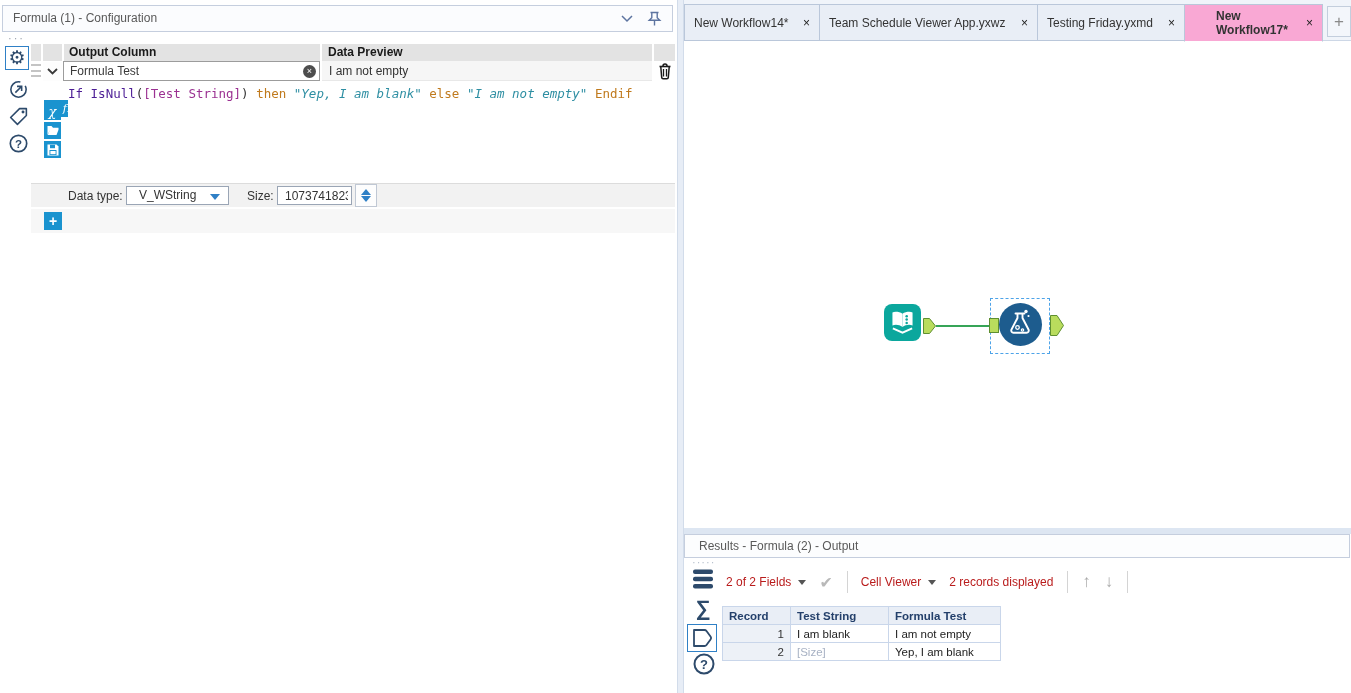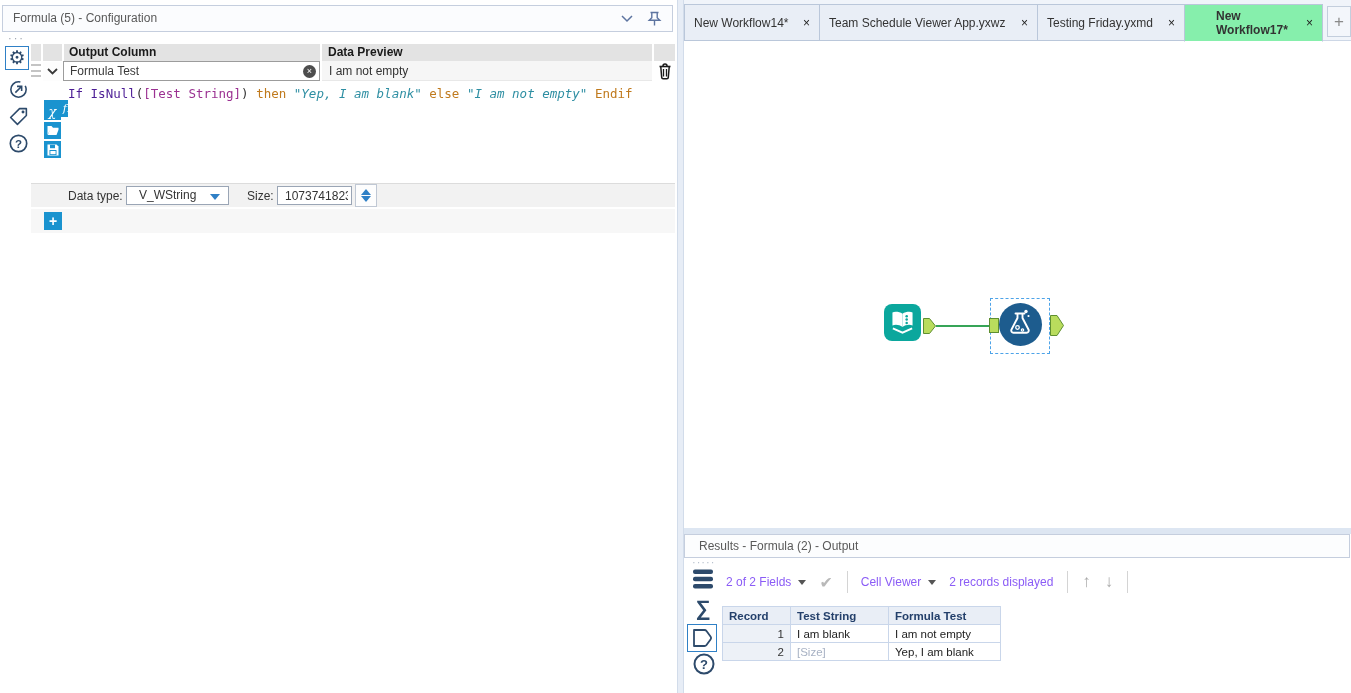--- a/index.html
+++ b/index.html
@@ -50,21 +50,21 @@
   .spinner .dn { position:absolute; left:5px; bottom:4px; width:0; height:0; border-left:5px solid transparent; border-right:5px solid transparent; border-top:6px solid #2f80c6; }
   .plus-band { left:31px; top:209px; width:644px; height:24px; background:#f7f7f7; }
   .plus-btn { position:absolute; left:13px; top:3px; width:18px; height:18px; background:#1a93cf; color:#fff; font-size:14px; font-weight:bold; }
 
   .v-divider { left:677px; top:0; width:7px; height:693px; background:#e7edf6; border-left:1px solid #d2dcea; border-right:1px solid #d2dcea; }
 
   
   .tabbar { left:684px; top:0; width:667px; height:41px; background:#f0f4fa; border-bottom:1px solid #cdd7e6; }
   .tab { position:absolute; top:4px; height:37px; background:#e9eef6; border:1px solid #bac7da; display:flex; align-items:center;
          justify-content:space-between; padding:0 9px; cursor:pointer; color:#333; }
-  .tab.active { background:#86efac; font-weight:bold; border-bottom:1px solid #fff; z-index:2; height:38px;padding-left:31px; }
+  .tab.active { background:#f9a8d4; font-weight:bold; border-bottom:1px solid #fff; z-index:2; height:38px;padding-left:31px; }
   .tab .x { margin-left:10px; font-size:12px; color:#222; cursor:pointer; font-weight:normal; }
   .newtab-btn { position:absolute; left:643px; top:6px; width:24px; height:31px; background:#f3f6fb; border:1px solid #c3cedd;
                 font-size:17px; color:#8a8a8a; }
 
   
   .canvas { left:684px; top:41px; width:667px; height:487px; background:#fff; }
   .tool-textinput { left:884px; top:304px; width:37px; height:37px; border-radius:8px; background:#0ba79d; cursor:pointer; }
   .conn-line { left:936px; top:325px; width:55px; height:2px; background:#36a457; }
   .sel-box { left:990px; top:298px; width:60px; height:56px; border:1px dashed #4da3e8; }
   .tool-formula { left:999px; top:303px; width:43px; height:43px; border-radius:50%; background:#1d5c8e; cursor:pointer; }
@@ -72,41 +72,41 @@
   .annotation { left:994px; top:352px; width:103px; height:100px; background:#fff; border:1px solid #8a8a8a; padding:2px 4px;
                 font-size:11px; font-weight:bold; color:#6e6e6e; line-height:15.5px; white-space:pre; letter-spacing:-0.3px; overflow:hidden; }
 
   
   .splitter { left:684px; top:528px; width:667px; height:6px; background:#dde6f2; }
   .res-header { left:684px; top:534px; width:666px; height:24px; background:#fcfdfe; border:1px solid #c5cede; line-height:22px; padding-left:14px; color:#595959; }
   .res-dots { left:692px; top:556px; color:#b5bfcc; font-size:11px; letter-spacing:1px; }
   .res-strip-ic { left:692px; }
   .res-anchor-btn { left:687px; top:624px; width:30px; height:28px; border:1px solid #2f80c6; background:#fff; }
   .res-toolbar { left:726px; top:570px; height:24px; display:flex; align-items:center; }
-  .res-toolbar .lbl { color:#8b5cf6; }
+  .res-toolbar .lbl { color:#b91c1c; }
   .tb-caret { width:0; height:0; border-left:4px solid transparent; border-right:4px solid transparent; border-top:5px solid #555; margin-left:7px; }
   .tb-sep { width:1px; height:22px; background:#d4d4d4; margin-left:14px; }
   .tb-check { color:#b9b9b9; font-size:16px; margin-left:13px; }
   .tb-arrow { color:#a9a9a9; font-size:17px; margin-left:14px; cursor:pointer; }
 
   .res-table { left:722px; top:606px; border-collapse:collapse; font-size:11.5px; }
   .res-table th, .res-table td { border:1px solid #c9d6ea; height:18px; padding:0 6px; }
   .res-table th { background:#e9eef6; color:#24406b; font-weight:bold; text-align:left; }
   .res-table td.rec { background:#edf1f7; text-align:right; color:#333; }
   .res-table td { background:#fff; color:#222; }
   .res-table td.null { color:#a8b2c4; }
   .col-record { width:68px; } .col-test { width:98px; } .col-formula { width:112px; }
 </style>
 </head>
 <body>
 
 <div id="app">
 
   <div class="abs cfg-titlebar">
-    <span>Formula (5) - Configuration</span>
+    <span>Formula (1) - Configuration</span>
     <span class="cfg-title-icons">
       <svg width="12" height="8" viewBox="0 0 12 8" style="cursor:pointer">
         <path d="M1 1 L6 6 L11 1" fill="none" stroke="#5d74a0" stroke-width="1.5"></path>
         </svg>
       <svg width="15" height="16" viewBox="0 0 15 16" style="cursor:pointer">
         <path d="M3.5 1.5 h8 M4.8 1.5 v5.2 l-2.6 2.6 h10.6 l-2.6 -2.6 V1.5 M7.5 9.3 V14.5" fill="none" stroke="#5d74a0" stroke-width="1.4"></path>
         </svg>
     </span>
   </div>
 

